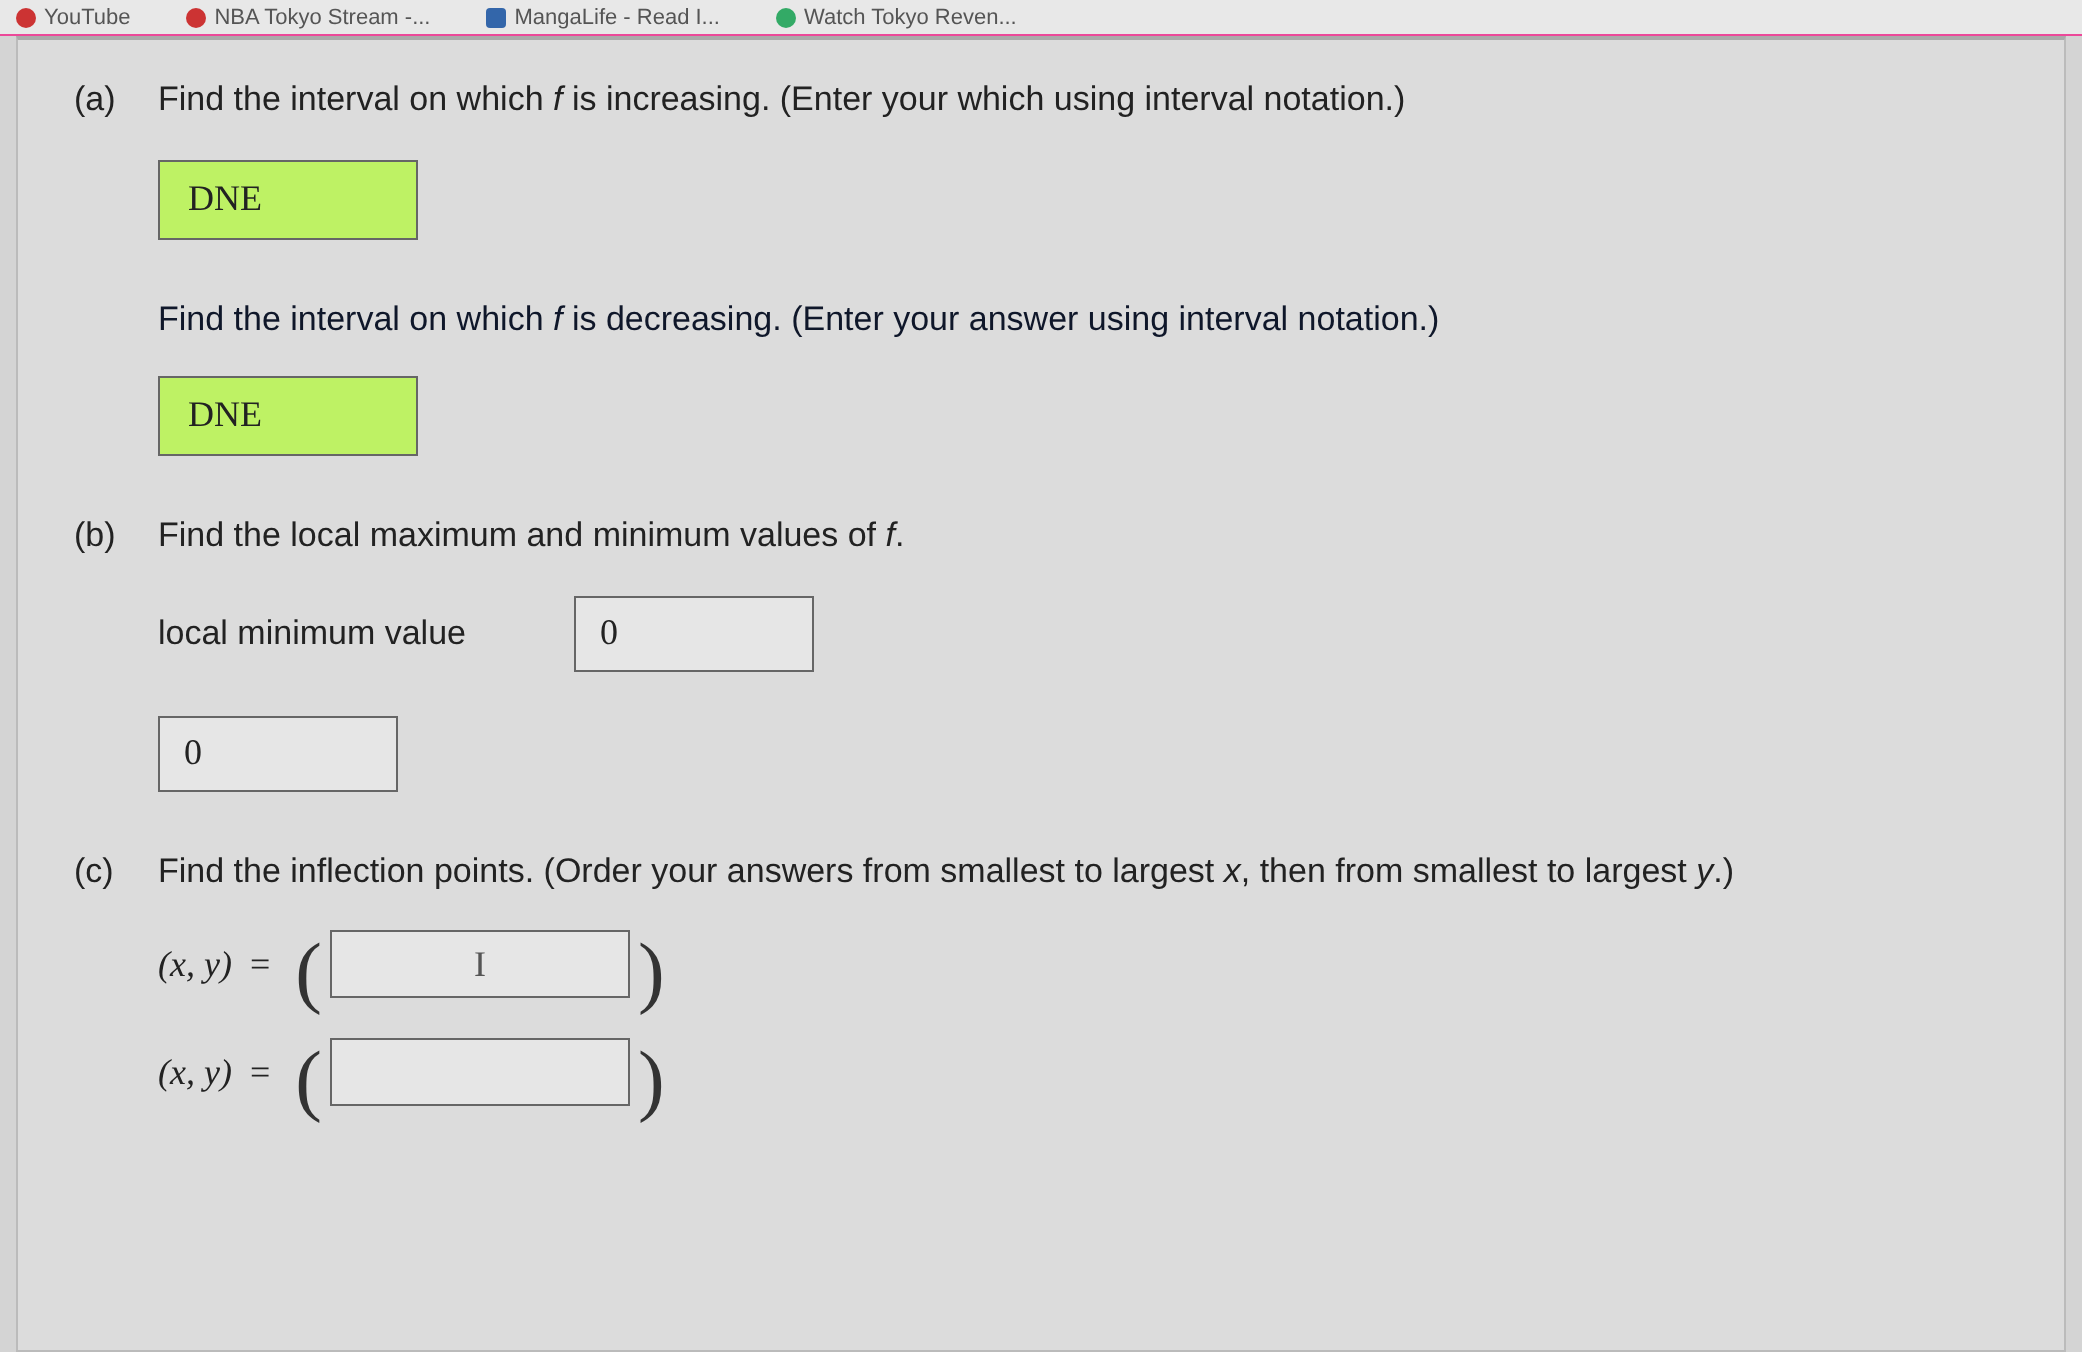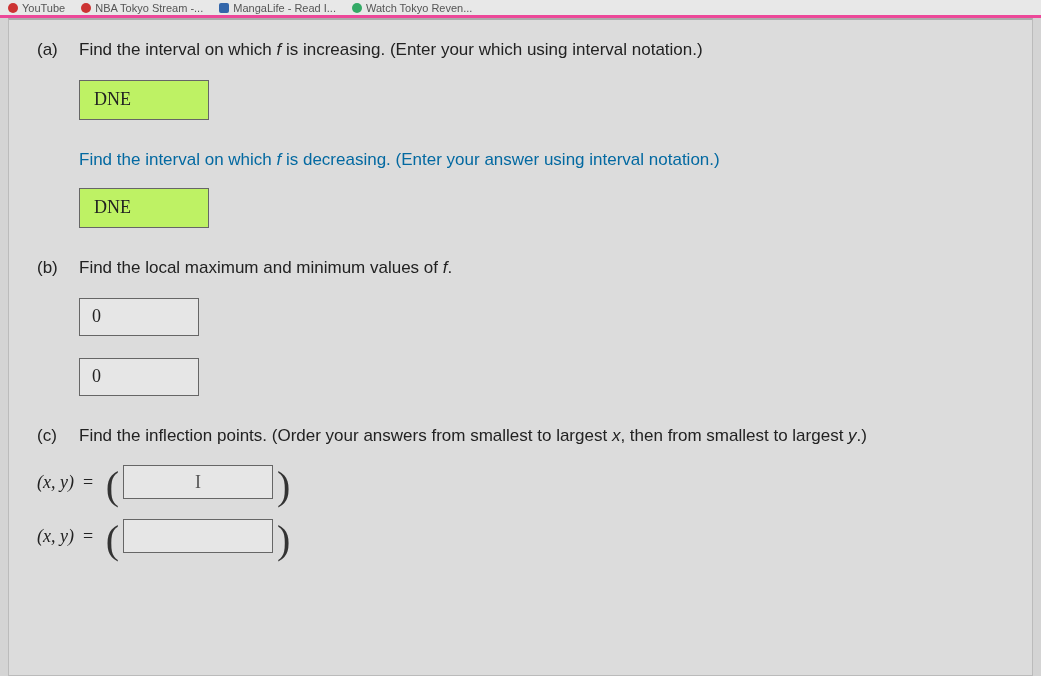--- a/index.html
+++ b/index.html
@@ -14,24 +14,24 @@
       height: 676px;
       overflow: hidden;
       position: relative;
     }
     .bookmarks-bar {
       background: #e8e8e8;
       height: 18px;
       display: flex;
       align-items: center;
       padding-left: 8px;
-      gap: 16px;
+      gap: 28px;
       font-size: 11px;
       color: #555;
-      border-bottom: 3px solid #ec4899;
+      border-bottom: 1px solid #ec4899;
     }
     .bookmark-item {
       display: flex;
       align-items: center;
       gap: 4px;
       white-space: nowrap;
     }
     .bookmark-icon {
       width: 10px;
       height: 10px;
@@ -67,21 +67,21 @@
       line-height: 1.4;
     }
     .italic-f {
       font-style: italic;
     }
     .italic-xy {
       font-style: italic;
     }
     .sub-prompt {
       font-size: 17px;
-      color: #0369a1;
+      color: #0f172a;
       margin-left: 42px;
       margin-top: 30px;
       margin-bottom: 18px;
     }
     .answer-box {
       display: inline-block;
       border: 1px solid #666;
       background: #bef264;
       padding: 8px 14px;
       font-size: 18px;
@@ -111,20 +111,21 @@
       padding: 6px 12px;
       font-size: 18px;
       color: #222;
       min-width: 120px;
       min-height: 38px;
       font-family: 'Times New Roman', serif;
     }
     .coord-row {
       display: flex;
       align-items: center;
+      margin-left: 42px;
       margin-bottom: 20px;
       font-size: 17px;
       color: #222;
     }
     .coord-label {
       font-family: 'Times New Roman', serif;
       font-size: 18px;
       margin-right: 8px;
     }
     .big-paren {
@@ -193,20 +194,21 @@
   </div>
 
   <div class="part">
     <div class="part-header">
       <span class="part-label">(b)</span>
       <span class="part-text">
         <span>Find the local maximum and minimum values of </span><span class="italic-f">f</span><span>.</span>
       </span>
     </div>
     <div class="value-row">
+      <span class="value-label">local minimum value</span>
       <span class="value-box">0</span>
     </div>
     <div class="value-row">
       <span class="value-box">0</span>
     </div>
   </div>
 
   <div class="part" style="margin-bottom:10px;">
     <div class="part-header">
       <span class="part-label">(c)</span>

